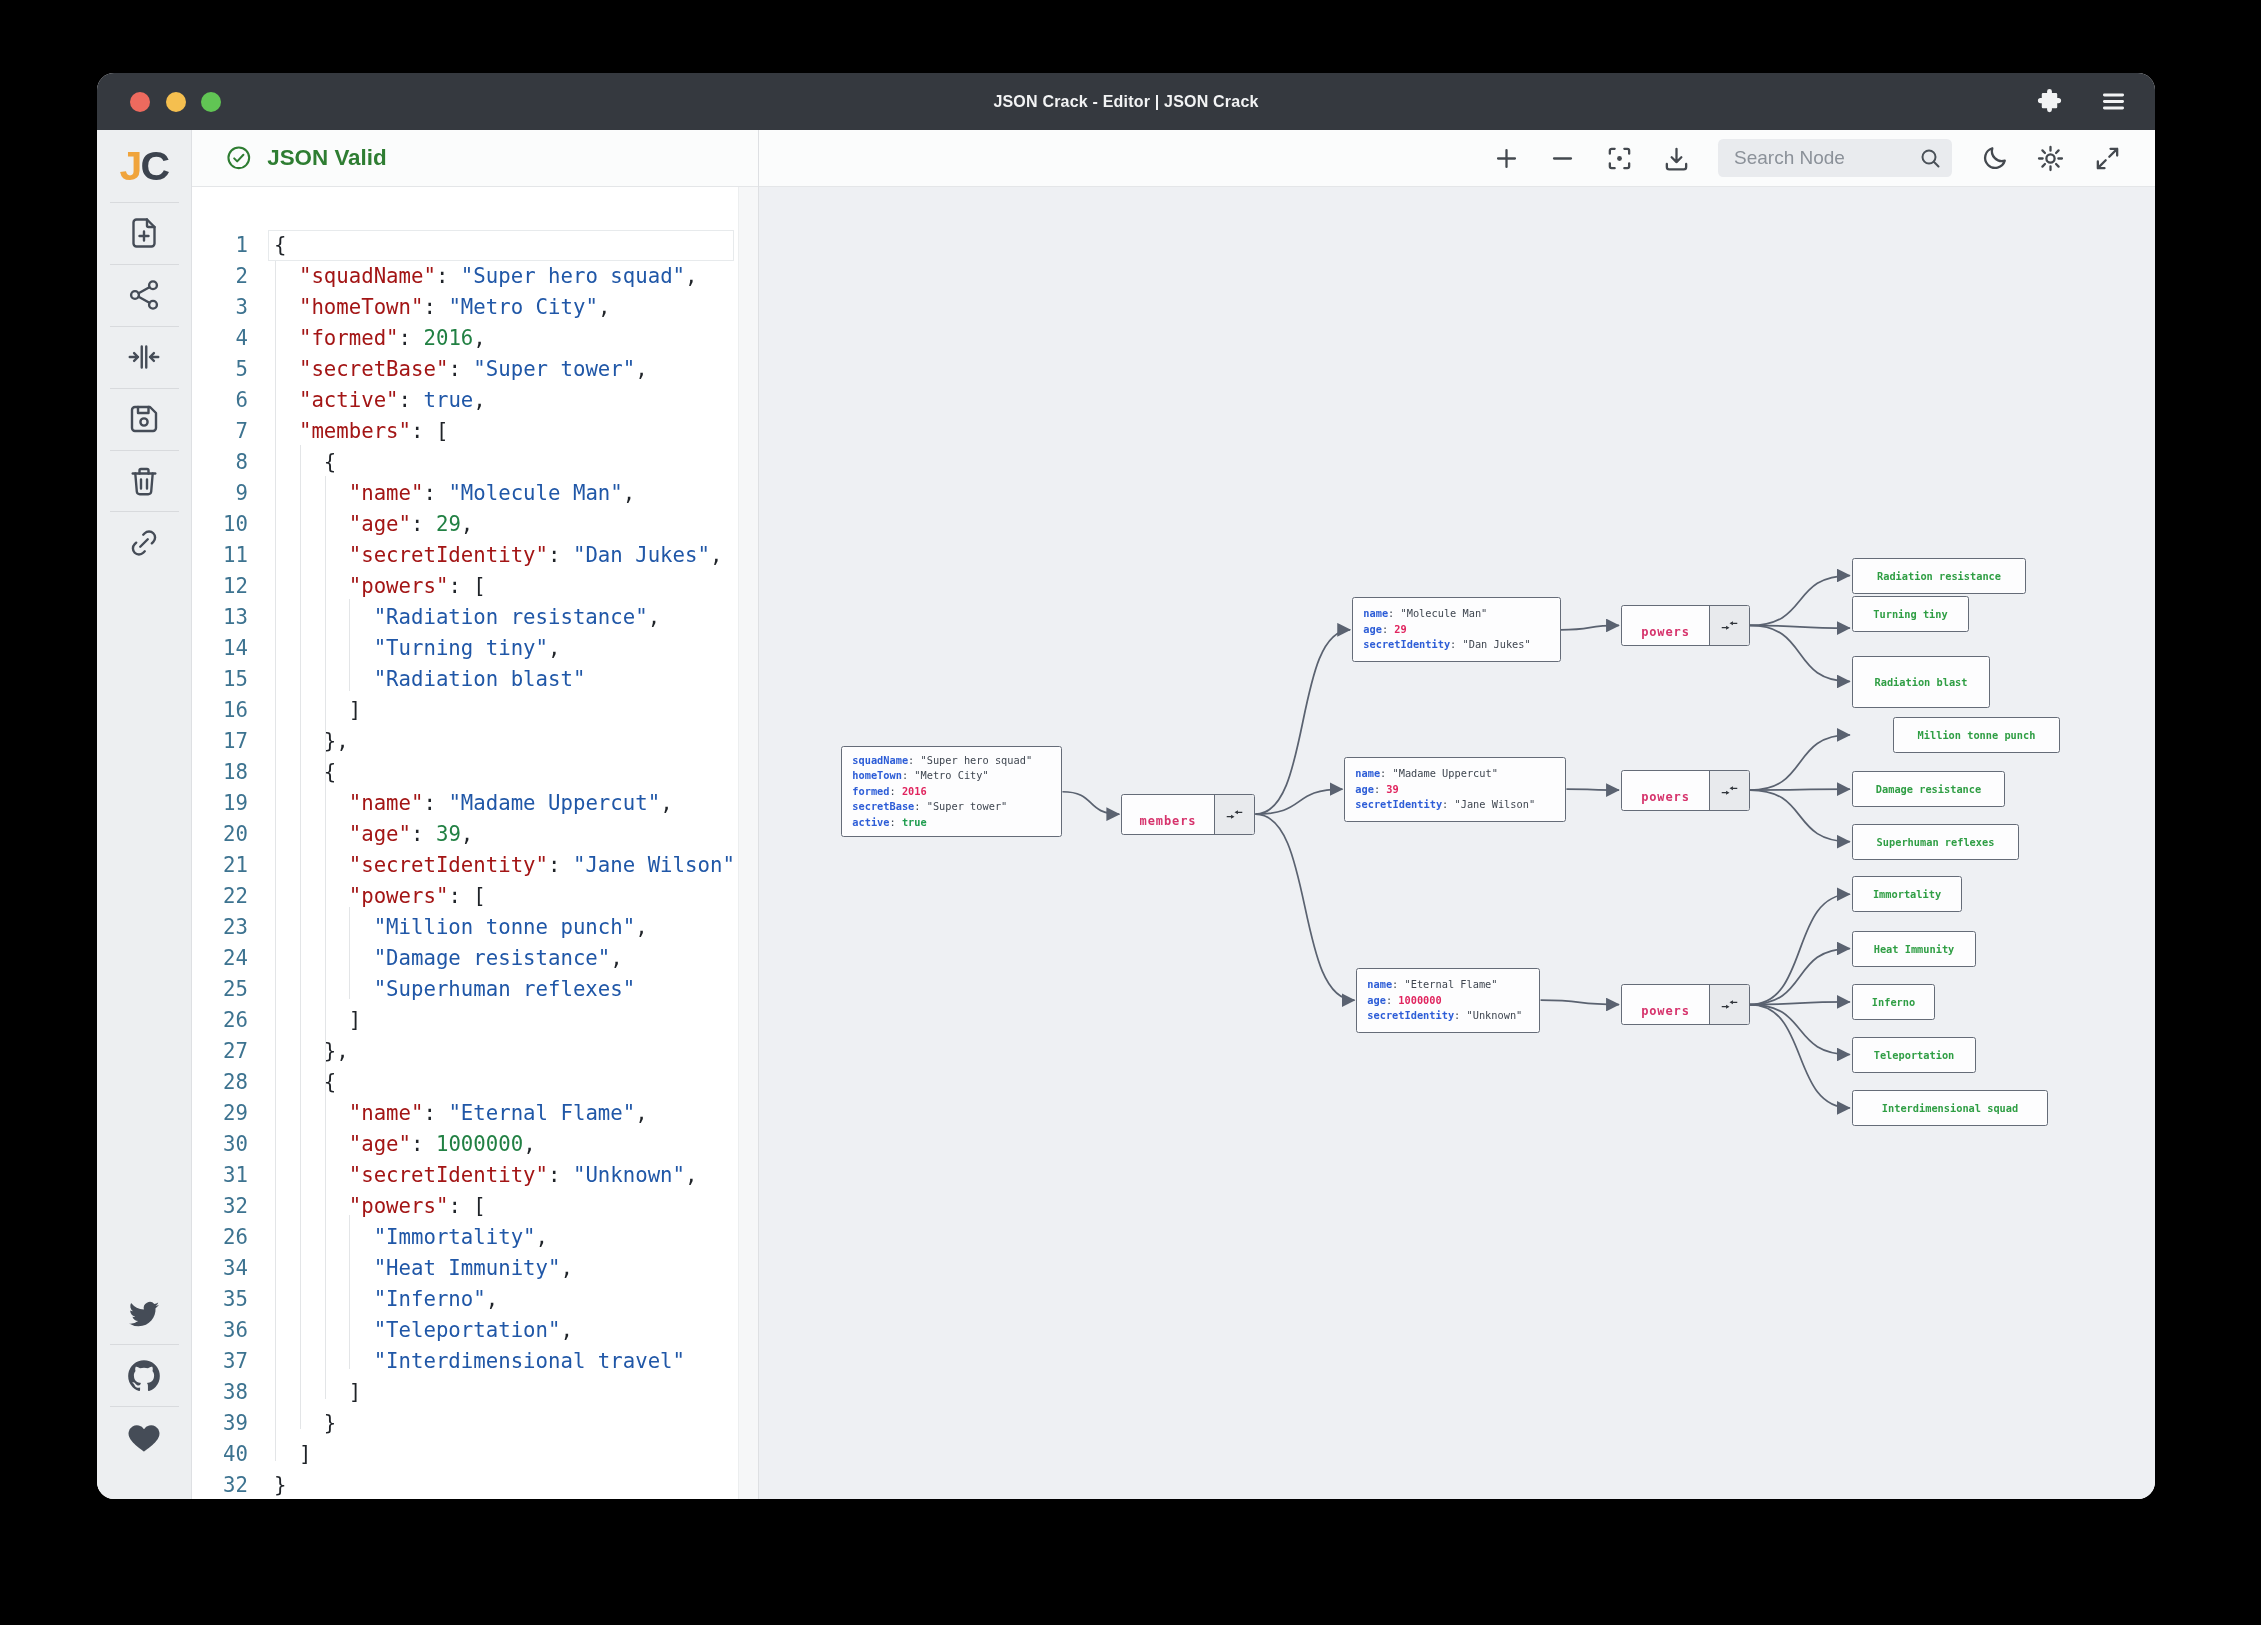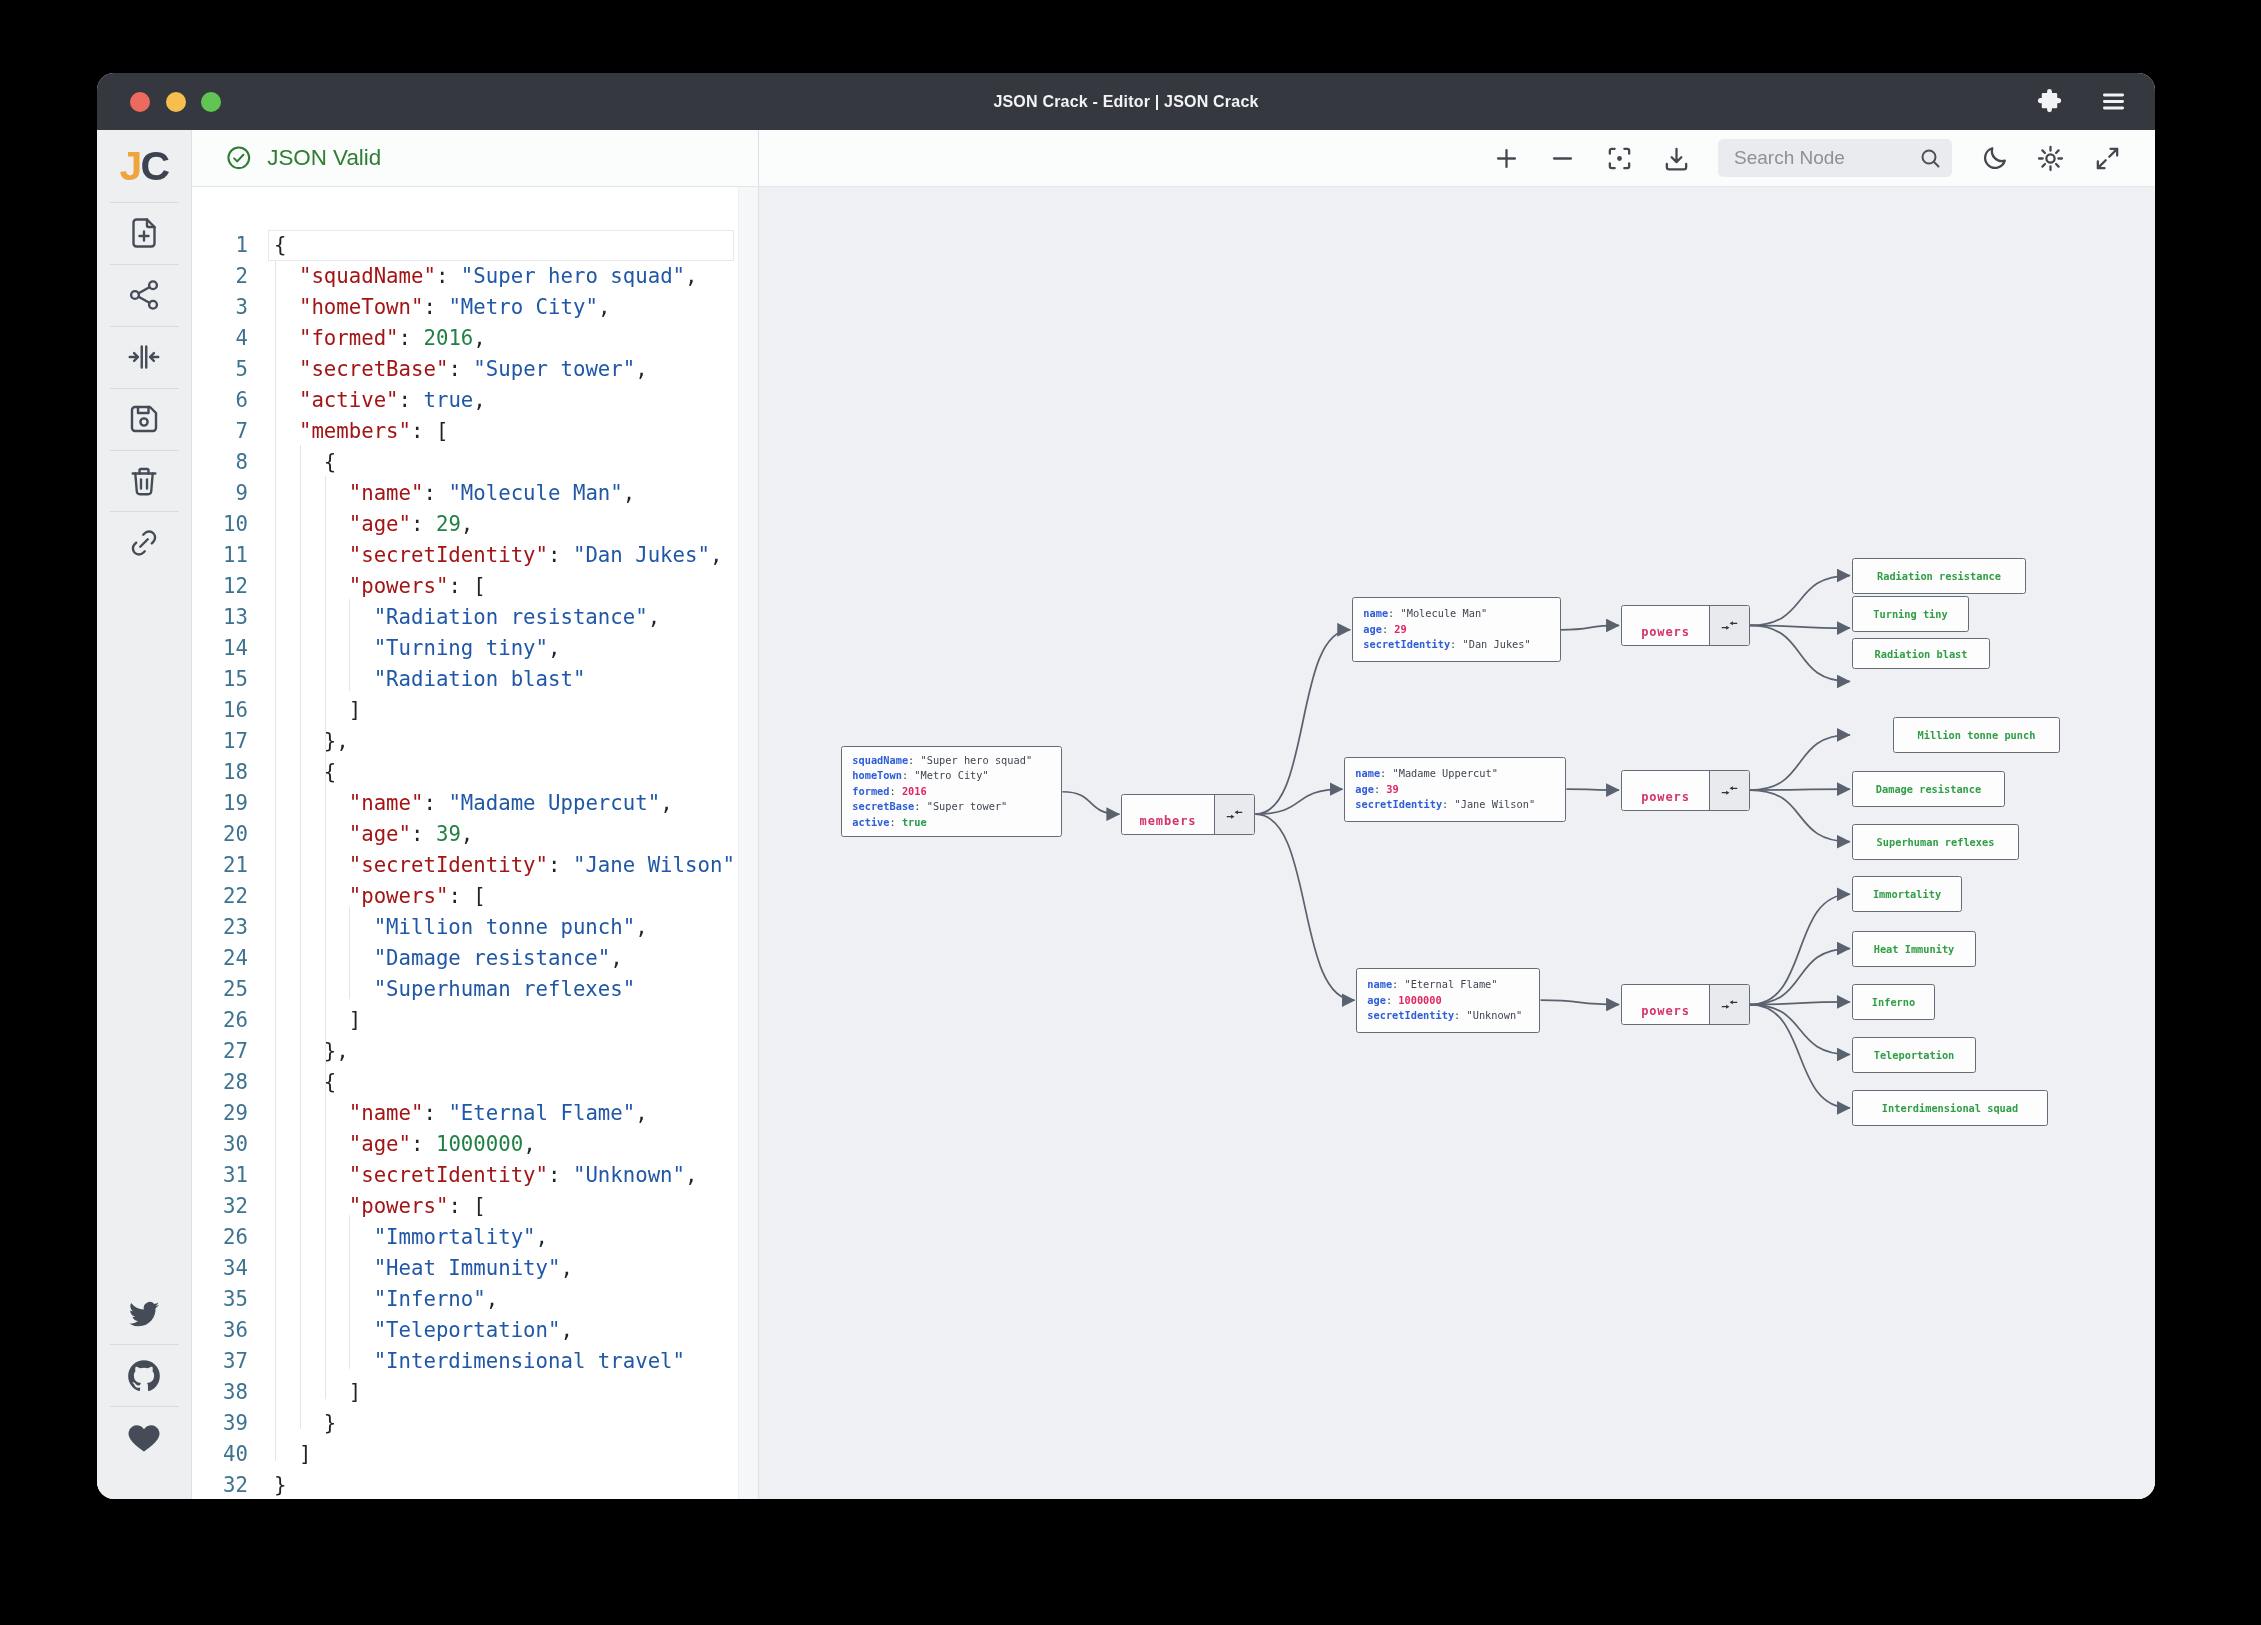--- a/index.html
+++ b/index.html
@@ -19,21 +19,21 @@
   .logo .lc{color:#3c434e;}
   .sep{width:69px;height:0.9px;background:#d8dadd;flex:none;}
   .sbtn{height:61px;width:100%;display:flex;align-items:center;justify-content:center;background:none;border:none;cursor:pointer;}
   .sbtn svg{stroke:#454c57;fill:none;stroke-width:1.6;stroke-linecap:round;stroke-linejoin:round;}
   .sbtn svg.fill{fill:#454c57;stroke:none;}
   .push{margin-top:auto;}
   .sb-bottom-pad{height:31px;flex:none;}
   
   .editor{width:567px;flex:none;display:flex;flex-direction:column;border-right:0.9px solid #dee0e3;background:#fff;box-sizing:border-box;}
   .ed-header{height:57px;flex:none;display:flex;align-items:center;gap:14.6px;padding-left:33px;background:#fbfcfc;border-bottom:0.9px solid #e4e6e8;box-sizing:border-box;}
-  .ed-status{color:#2e7d32;font-size:22.4px;font-weight:400;}
+  .ed-status{color:#2e7d32;font-size:22.4px;font-weight:700;}
   .ed-body{position:relative;flex:1;overflow:hidden;}
   #code{position:absolute;inset:0;padding-top:43px;font-family:"DejaVu Sans Mono",monospace;font-size:20.7px;line-height:31px;color:#1f2328;}
   .cl{height:31px;white-space:pre;position:relative;z-index:2;}
   .ln{display:inline-block;width:56px;padding-right:26px;text-align:right;color:#3d7390;}
   .tk{color:#a31515;}
   .ts{color:#2057a7;}
   .tn{color:#218043;}
   .tb{color:#2057a7;}
   .guide{position:absolute;width:0.9px;background:#e3e5e7;z-index:1;}
   .curline{position:absolute;left:76px;right:24px;top:43px;height:31px;border:0.9px solid #e7eaec;box-sizing:border-box;z-index:0;}
@@ -392,21 +392,21 @@
               <svg width="19" height="19" viewBox="0 0 22 22">
                 <path d="M2 13.5h5" stroke="#2f343a" stroke-width="1.6" fill="none"></path>
                 <path d="M7 11.2L11 13.5L7 15.8z" fill="#2f343a"></path>
                 <path d="M20 8.5h-5" stroke="#2f343a" stroke-width="1.6" fill="none"></path>
                 <path d="M15 6.2L11 8.5L15 10.8z" fill="#2f343a"></path>
               </svg>
             </button>
           </div>
           <div class="gnode leaf" style="left: 1093px; top: 371px; width: 174px; height: 36px;">Radiation resistance</div>
           <div class="gnode leaf" style="left: 1093px; top: 409px; width: 117px; height: 36px;">Turning tiny</div>
-          <div class="gnode leaf" style="left: 1093px; top: 451px; width: 138px; height: 31px;">Radiation blast</div>
+          <div class="gnode leaf" style="left: 1093px; top: 469px; width: 138px; height: 52px;">Radiation blast</div>
           <div class="gnode leaf" style="left: 1134px; top: 530px; width: 167px; height: 36px;">Million tonne punch</div>
           <div class="gnode leaf" style="left: 1093px; top: 584px; width: 153px; height: 36px;">Damage resistance</div>
           <div class="gnode leaf" style="left: 1093px; top: 637px; width: 167px; height: 36px;">Superhuman reflexes</div>
           <div class="gnode leaf" style="left: 1093px; top: 689px; width: 110px; height: 36px;">Immortality</div>
           <div class="gnode leaf" style="left: 1093px; top: 744px; width: 124px; height: 36px;">Heat Immunity</div>
           <div class="gnode leaf" style="left: 1093px; top: 797px; width: 83px; height: 36px;">Inferno</div>
           <div class="gnode leaf" style="left: 1093px; top: 850px; width: 124px; height: 36px;">Teleportation</div>
           <div class="gnode leaf" style="left: 1093px; top: 903px; width: 196px; height: 36px;">Interdimensional squad</div>
         </div>
     </section>

